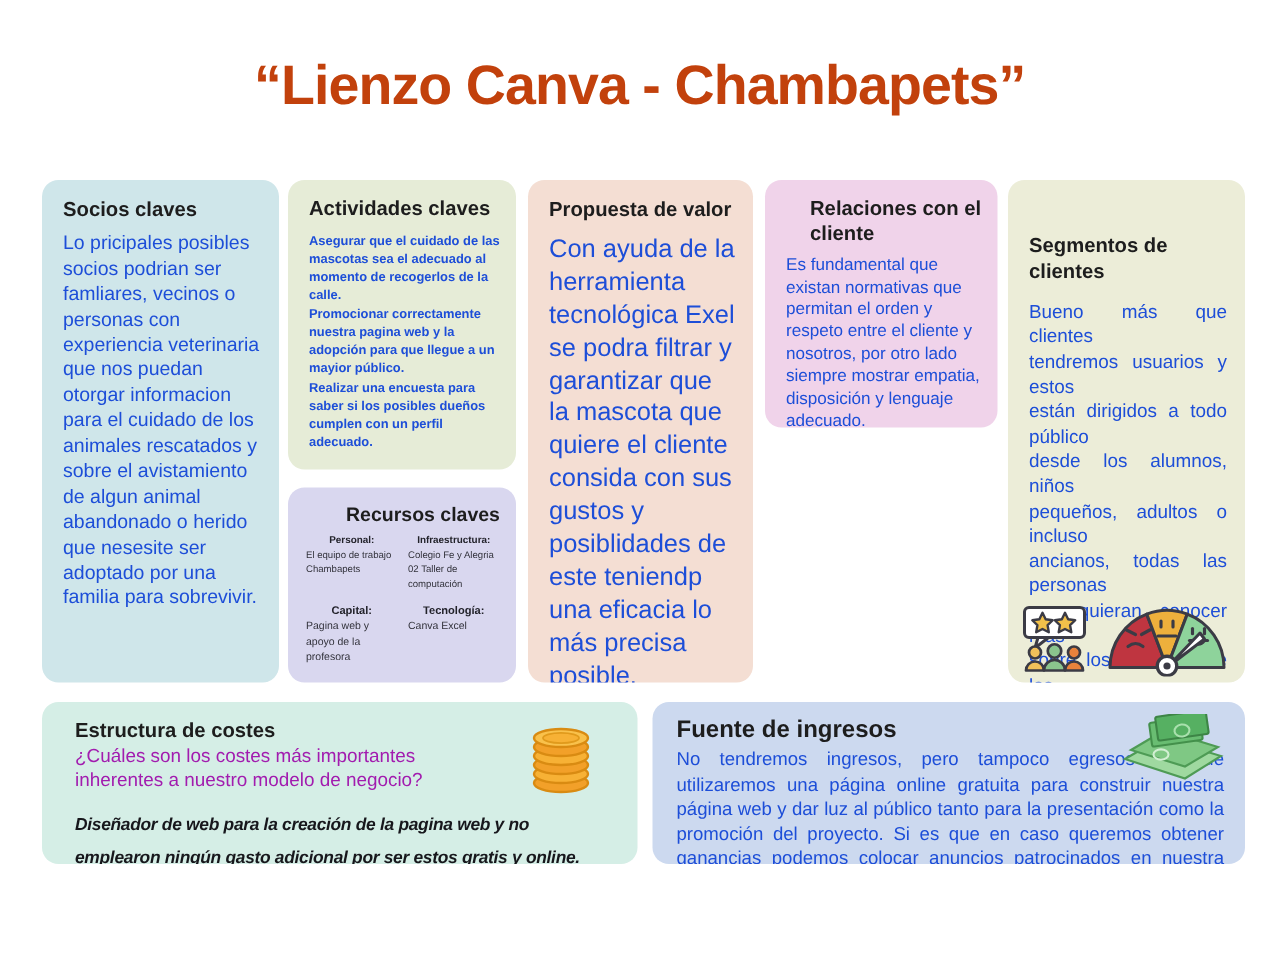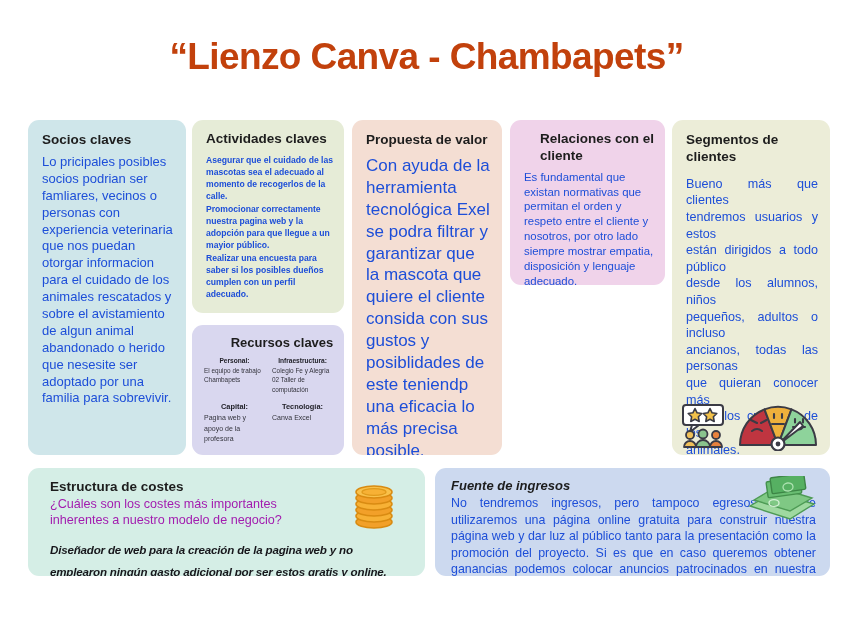--- a/index.html
+++ b/index.html
@@ -55,40 +55,40 @@
   #card-relaciones .card-title { font-size: 13.5px; padding: 11px 0 5px 30px; line-height: 1.25; }
   #card-relaciones .card-body { font-size: 11.4px; line-height: 1.3; padding: 0 9px 0 14px; }
 
   
   #card-canales { left: 510px; top: 293px; width: 155px; height: 162px; background: #f2dcdb; }
   #card-canales .card-title { font-size: 13.5px; text-align: center; padding: 9px 0 2px 0; }
   #card-canales .card-body { font-size: 11.2px; line-height: 1.32; text-align: center; padding: 0 7px; }
 
   
   #card-segmentos { left: 672px; top: 120px; width: 158px; height: 335px; background: #ecedd8; }
-  #card-segmentos .card-title { font-size: 13.5px; padding: 12px 0 10px 14px; line-height: 1.25; }
+  #card-segmentos .card-title { font-size: 13.5px; padding: 12px 0 10px 14px; line-height: 1.25; margin-top: 24px; }
   #card-segmentos .card-body { font-size: 12.6px; line-height: 1.32; padding: 0 12px 0 14px; text-align: justify; }
   #card-segmentos .card-body span { display: block; }
   .seg-icons { position: absolute; left: 0; bottom: 4px; width: 100%; height: 52px; }
   #icon-reviews { position: absolute; left: 8px; bottom: 2px; }
   #icon-gauge { position: absolute; left: 62px; bottom: 0px; }
 
   
   #card-costes { left: 28px; top: 468px; width: 397px; height: 108px; background: #d5eee6; }
   #card-costes .card-title { font-size: 13.5px; padding: 11px 0 2px 22px; }
   .costes-q { font-size: 12.6px; line-height: 1.3; color: #a21caf; padding: 0 110px 0 22px; }
   .costes-note {
     font-size: 11.6px; font-weight: bold; font-style: italic; color: #17171c;
     line-height: 1.9; padding: 10px 22px 0 22px; letter-spacing: -0.2px;
   }
   #icon-coins { position: absolute; right: 28px; top: 12px; }
 
   
   #card-ingresos { left: 435px; top: 468px; width: 395px; height: 108px; background: #ccd9ef; }
-  #card-ingresos .card-title { font-size: 13px; padding: 10px 0 2px 16px; font-style: italic; }
+  #card-ingresos .card-title { font-size: 16px; padding: 10px 0 2px 16px; }
   #card-ingresos .card-body { font-size: 12.4px; line-height: 1.33; padding: 0 14px 0 16px; text-align: justify; }
   #icon-money { position: absolute; right: 10px; top: 8px; }
 </style>
 </head>
 <body>
 
 <div class="canvas-root">
 
   <div class="page-title">“Lienzo Canva - Chambapets”</div>
 

